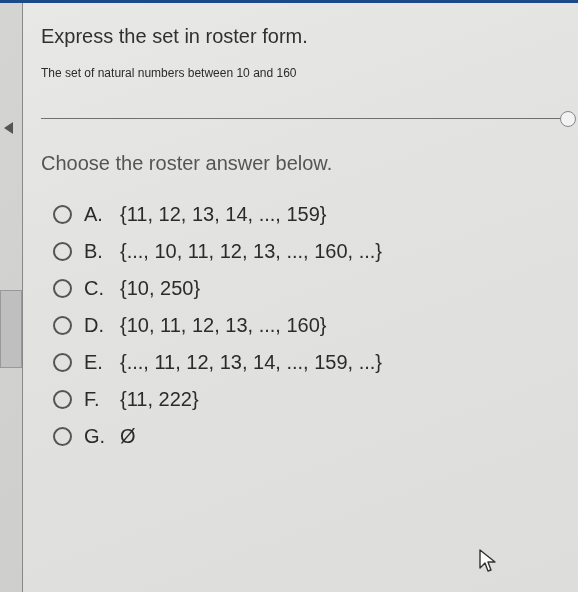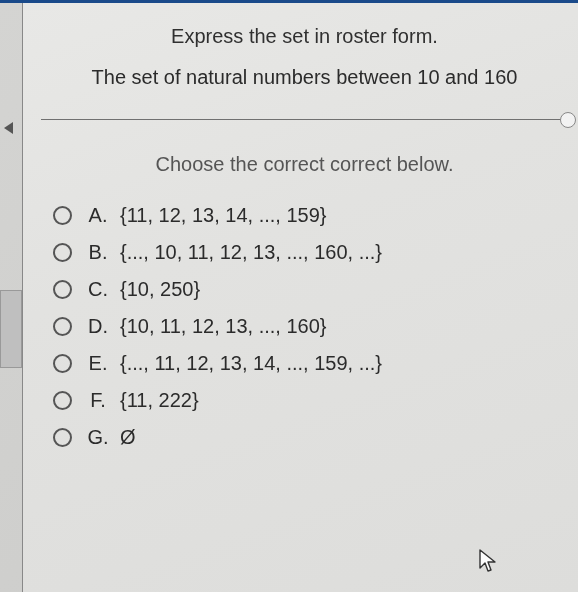--- a/index.html
+++ b/index.html
@@ -27,21 +27,20 @@
   .content {
     position: absolute;
     top: 3px;
     left: 22px;
     right: 0;
     bottom: 0;
     background: linear-gradient(160deg, #e8e8e6 0%, #e2e2e0 40%, #dddddb 100%);
     border-left: 1px solid #888;
     box-sizing: border-box;
     padding: 22px 10px 10px 18px;
-    text-align: center;
   }
   .left-arrow {
     position: absolute;
     left: 4px;
     top: 122px;
     width: 0; height: 0;
     border-top: 6px solid transparent;
     border-bottom: 6px solid transparent;
     border-right: 9px solid #555;
   }
@@ -54,23 +53,23 @@
     background: #bfbfbf;
     border: 1px solid #999;
     box-sizing: border-box;
   }
   .prompt-line {
     font-size: 20px;
     color: #303030;
     margin-bottom: 18px;
   }
   .subprompt {
-    font-size: 20px;
+    font-size: 12px;
     color: #2b2b2b;
-    margin-bottom: 20px;
+    margin-bottom: 28px;
   }
   .divider-row {
     position: relative;
     height: 20px;
     margin-bottom: 24px;
   }
   .divider {
     position: absolute;
     left: 0;
     right: -5px;
@@ -142,21 +141,21 @@
   <div class="content">
 
     <div class="prompt-line">Express the set in roster form.</div>
     <div class="subprompt">The set of natural numbers between 10 and 160</div>
 
     <div class="divider-row">
       <div class="divider"></div>
       <div class="slider-knob"></div>
     </div>
 
-    <div class="instruction">Choose the correct correct below.</div>
+    <div class="instruction">Choose the roster answer below.</div>
 
     <div class="options">
 
       <div class="option-row">
         <span class="radio"></span>
         <span class="opt-letter">A.</span>
         <span class="opt-text">{11, 12, 13, 14, ..., 159}</span>
       </div>
 
       <div class="option-row">

